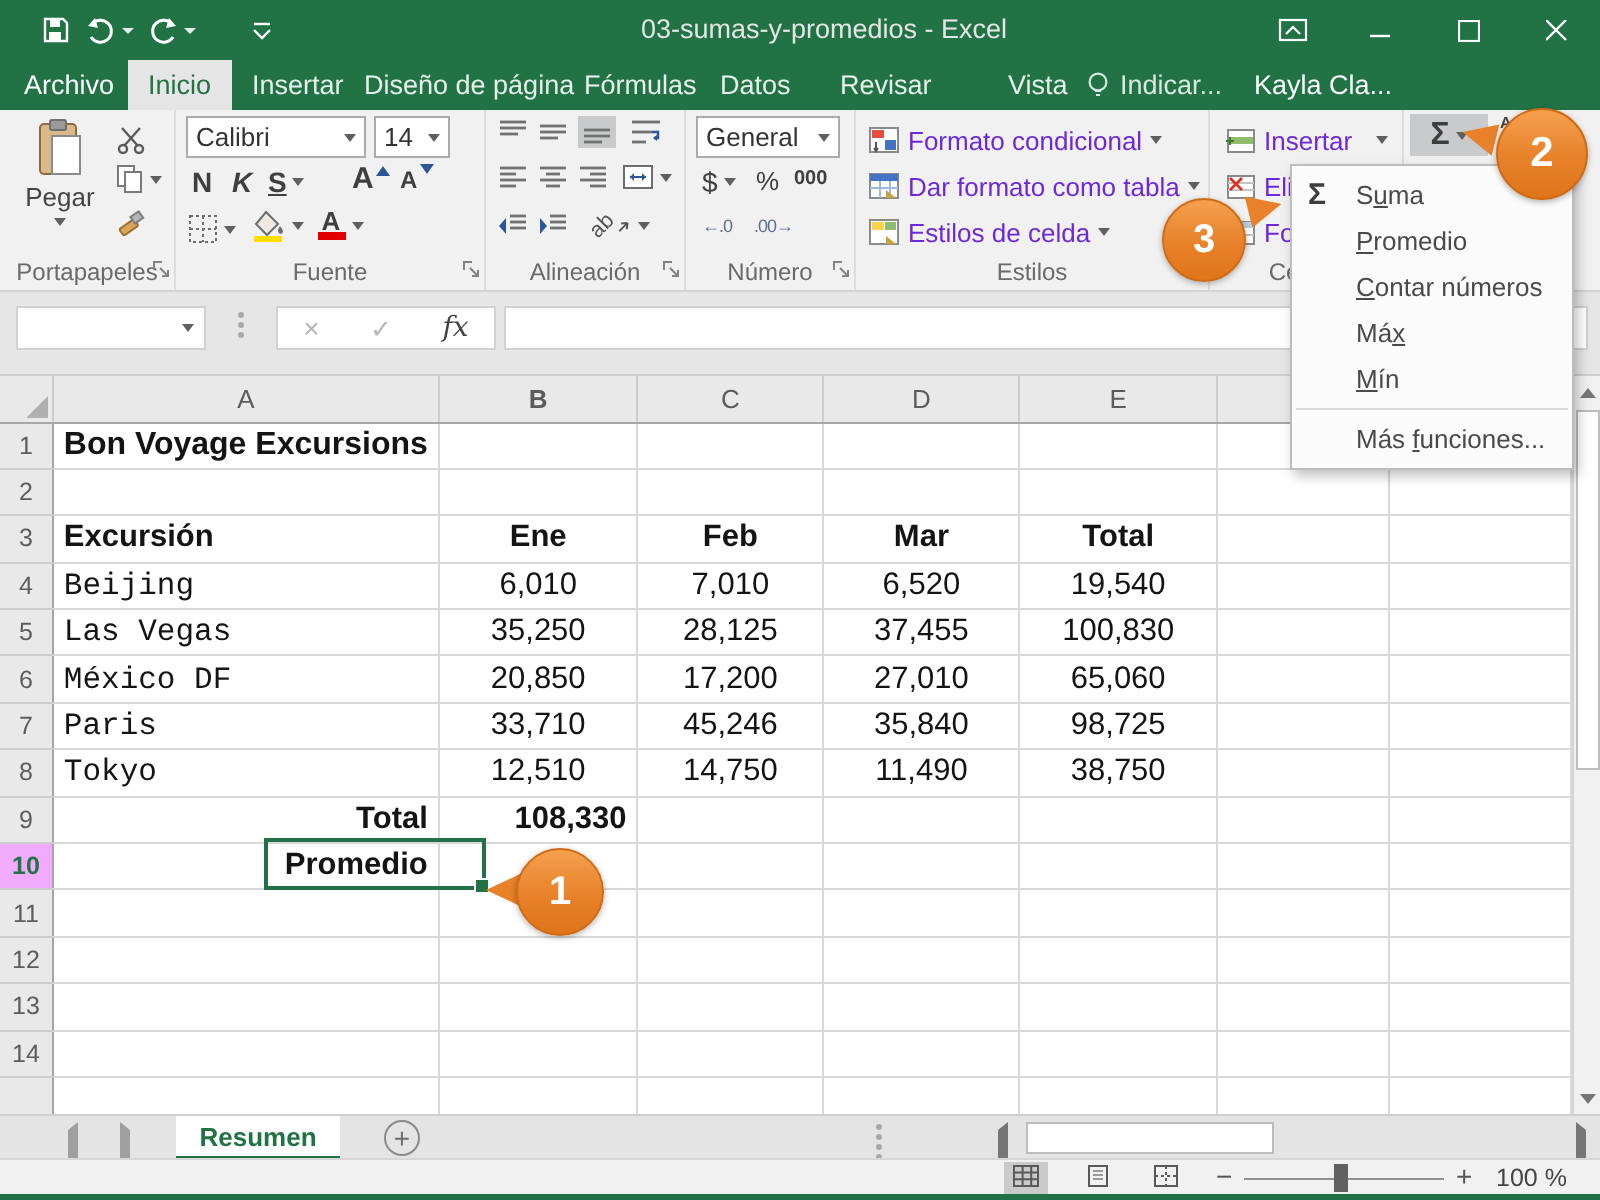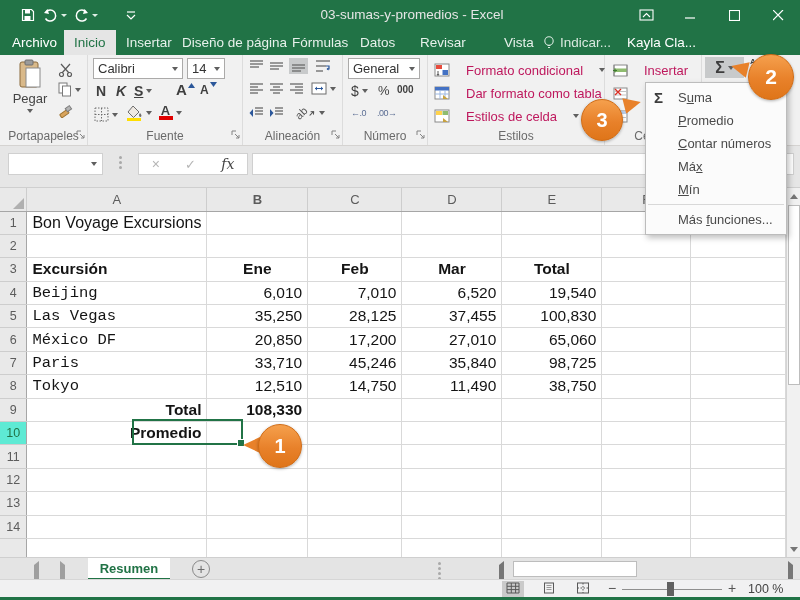--- a/index.html
+++ b/index.html
@@ -31,48 +31,48 @@
   .launcher { position:absolute; right:2px; bottom:3px; }
   .rbtn { position:absolute; display:flex; align-items:center; gap:3px; color:#444; white-space:nowrap; }
   .dd { width:0;height:0;border-left:3.5px solid transparent;border-right:3.5px solid transparent;border-top:4px solid #5f5f5f; }
   .combo { position:absolute; background:#fff; border:1px solid #abaaa9; height:21px; display:flex; align-items:center; justify-content:space-between; padding:0 4px; color:#333; }
   .pressed { background:#c8cacb; }
   #paste-btn { position:absolute; left:6px; top:4px; width:48px; height:72px; display:flex; flex-direction:column; align-items:center; }
   .fmt-letter { font-weight:bold; font-size:14px; color:#3f3f3f; }
   .underbar { display:inline-block; width:14px; height:4px; margin-left:1px; }
   .lines-icon line { stroke:#717171; stroke-width:1.4; }
   .dec-txt { font-size:9px; color:#5c6e94; letter-spacing:-0.5px; }
-  .style-row { position:absolute; left:6px; height:18px; display:flex; align-items:center; gap:16px; font-size:13px; color:#be185d; white-space:nowrap; }
+  .style-row { position:absolute; left:6px; height:18px; display:flex; align-items:center; gap:4px; font-size:13px; color:#6d28d9; white-space:nowrap; }
   #sigma-btn { position:absolute; left:3px; top:2px; width:39px; height:21px; display:flex; align-items:center; justify-content:center; gap:3px; }
   .sigma { font-size:16px; font-weight:bold; color:#3d3d3d; }
 
   
   #formulabar { position:absolute; left:0; top:146px; width:800px; height:42px; background:#e6e6e6; border-bottom:1px solid #cfcfcf; }
   #name-box { position:absolute; left:8px; top:7px; width:95px; height:22px; background:#fff; border:1px solid #d0d0d0; display:flex; align-items:center; justify-content:flex-end; padding-right:5px; }
   .gripper { position:absolute; display:flex; flex-direction:column; gap:2px; }
   .gripper i { width:3px; height:3px; background:#a9a9a9; border-radius:50%; }
   #fx-box { position:absolute; left:138px; top:7px; width:110px; height:22px; background:#fff; border:1px solid #d0d0d0; display:flex; align-items:center; justify-content:space-around; }
   #formula-field { position:absolute; left:252px; top:7px; width:542px; height:22px; background:#fff; border:1px solid #d0d0d0; }
   .fx-sym { font-family:"DejaVu Serif", serif; font-style:italic; font-size:14px; color:#444; }
 
   
   #grid { position:absolute; left:0; top:188px; width:786px; height:369px; background:#fff; overflow:hidden; }
   #sheet-table { border-collapse:collapse; table-layout:fixed; }
   #sheet-table td { border-right:1px solid #d9d9d9; border-bottom:1px solid #d9d9d9; font-size:15.5px; color:#141414; padding:0 5px; overflow:visible; white-space:nowrap; height:23.4px; }
   #sheet-table tr.hdr-row td { height:23px; background:#e9e9e9; color:#5c5c5c; text-align:center; font-size:13px; border-right:1px solid #cdcdcd; border-bottom:1px solid #a6a6a6; padding:0; }
   #sheet-table td.rowhdr { background:#e9e9e9; color:#5c5c5c; text-align:center; font-size:12.5px; border-right:1px solid #a6a6a6; border-bottom:1px solid #cdcdcd; padding:0; }
   #sheet-table td.sel-col { background:#c8c8c8; color:#217346; font-weight:bold; }
-  #sheet-table td.sel-row { background:#5eead4; color:#217346; font-weight:normal; }
+  #sheet-table td.sel-row { background:#f0abfc; color:#217346; font-weight:bold; }
   .corner-tri { position:absolute; right:2px; bottom:2px; width:0; height:0; border-left:11px solid transparent; border-bottom:11px solid #b0b0b0; }
-  .c-title span { font-weight:normal; font-size:16px; display:inline-block; position:relative; z-index:2; }
+  .c-title span { font-weight:bold; font-size:16px; display:inline-block; position:relative; z-index:2; }
   .c-hdr { font-weight:bold; text-align:center; }
   .c-hl { font-weight:bold; text-align:left; }
   .c-hr { font-weight:bold; text-align:right; }
   .c-lbl { text-align:left;font-family:Liberation Mono, monospace; }
-  .c-num { text-align:right; }
+  .c-num { text-align:center; }
   .c-numb { text-align:right; font-weight:bold; }
   #selection { position:absolute; left:132px; top:231px; width:111px; height:26px; border:2px solid #217346; z-index:5; }
   #selection::after { content:""; position:absolute; right:-4px; bottom:-4px; width:6px; height:6px; background:#217346; border:1px solid #fff; }
 
   
   #vscroll { position:absolute; left:786px; top:188px; width:14px; height:369px; background:#f1f1f1; border-left:1px solid #d4d4d4; }
   .sb-btn { position:absolute; left:0; width:14px; height:16px; display:flex; align-items:center; justify-content:center; }
   .tri-up { width:0;height:0;border-left:4px solid transparent;border-right:4px solid transparent;border-bottom:5px solid #767676; }
   .tri-dn { width:0;height:0;border-left:4px solid transparent;border-right:4px solid transparent;border-top:5px solid #767676; }
   .tri-lf { width:0;height:0;border-top:4px solid transparent;border-bottom:4px solid transparent;border-right:5px solid #767676; }

